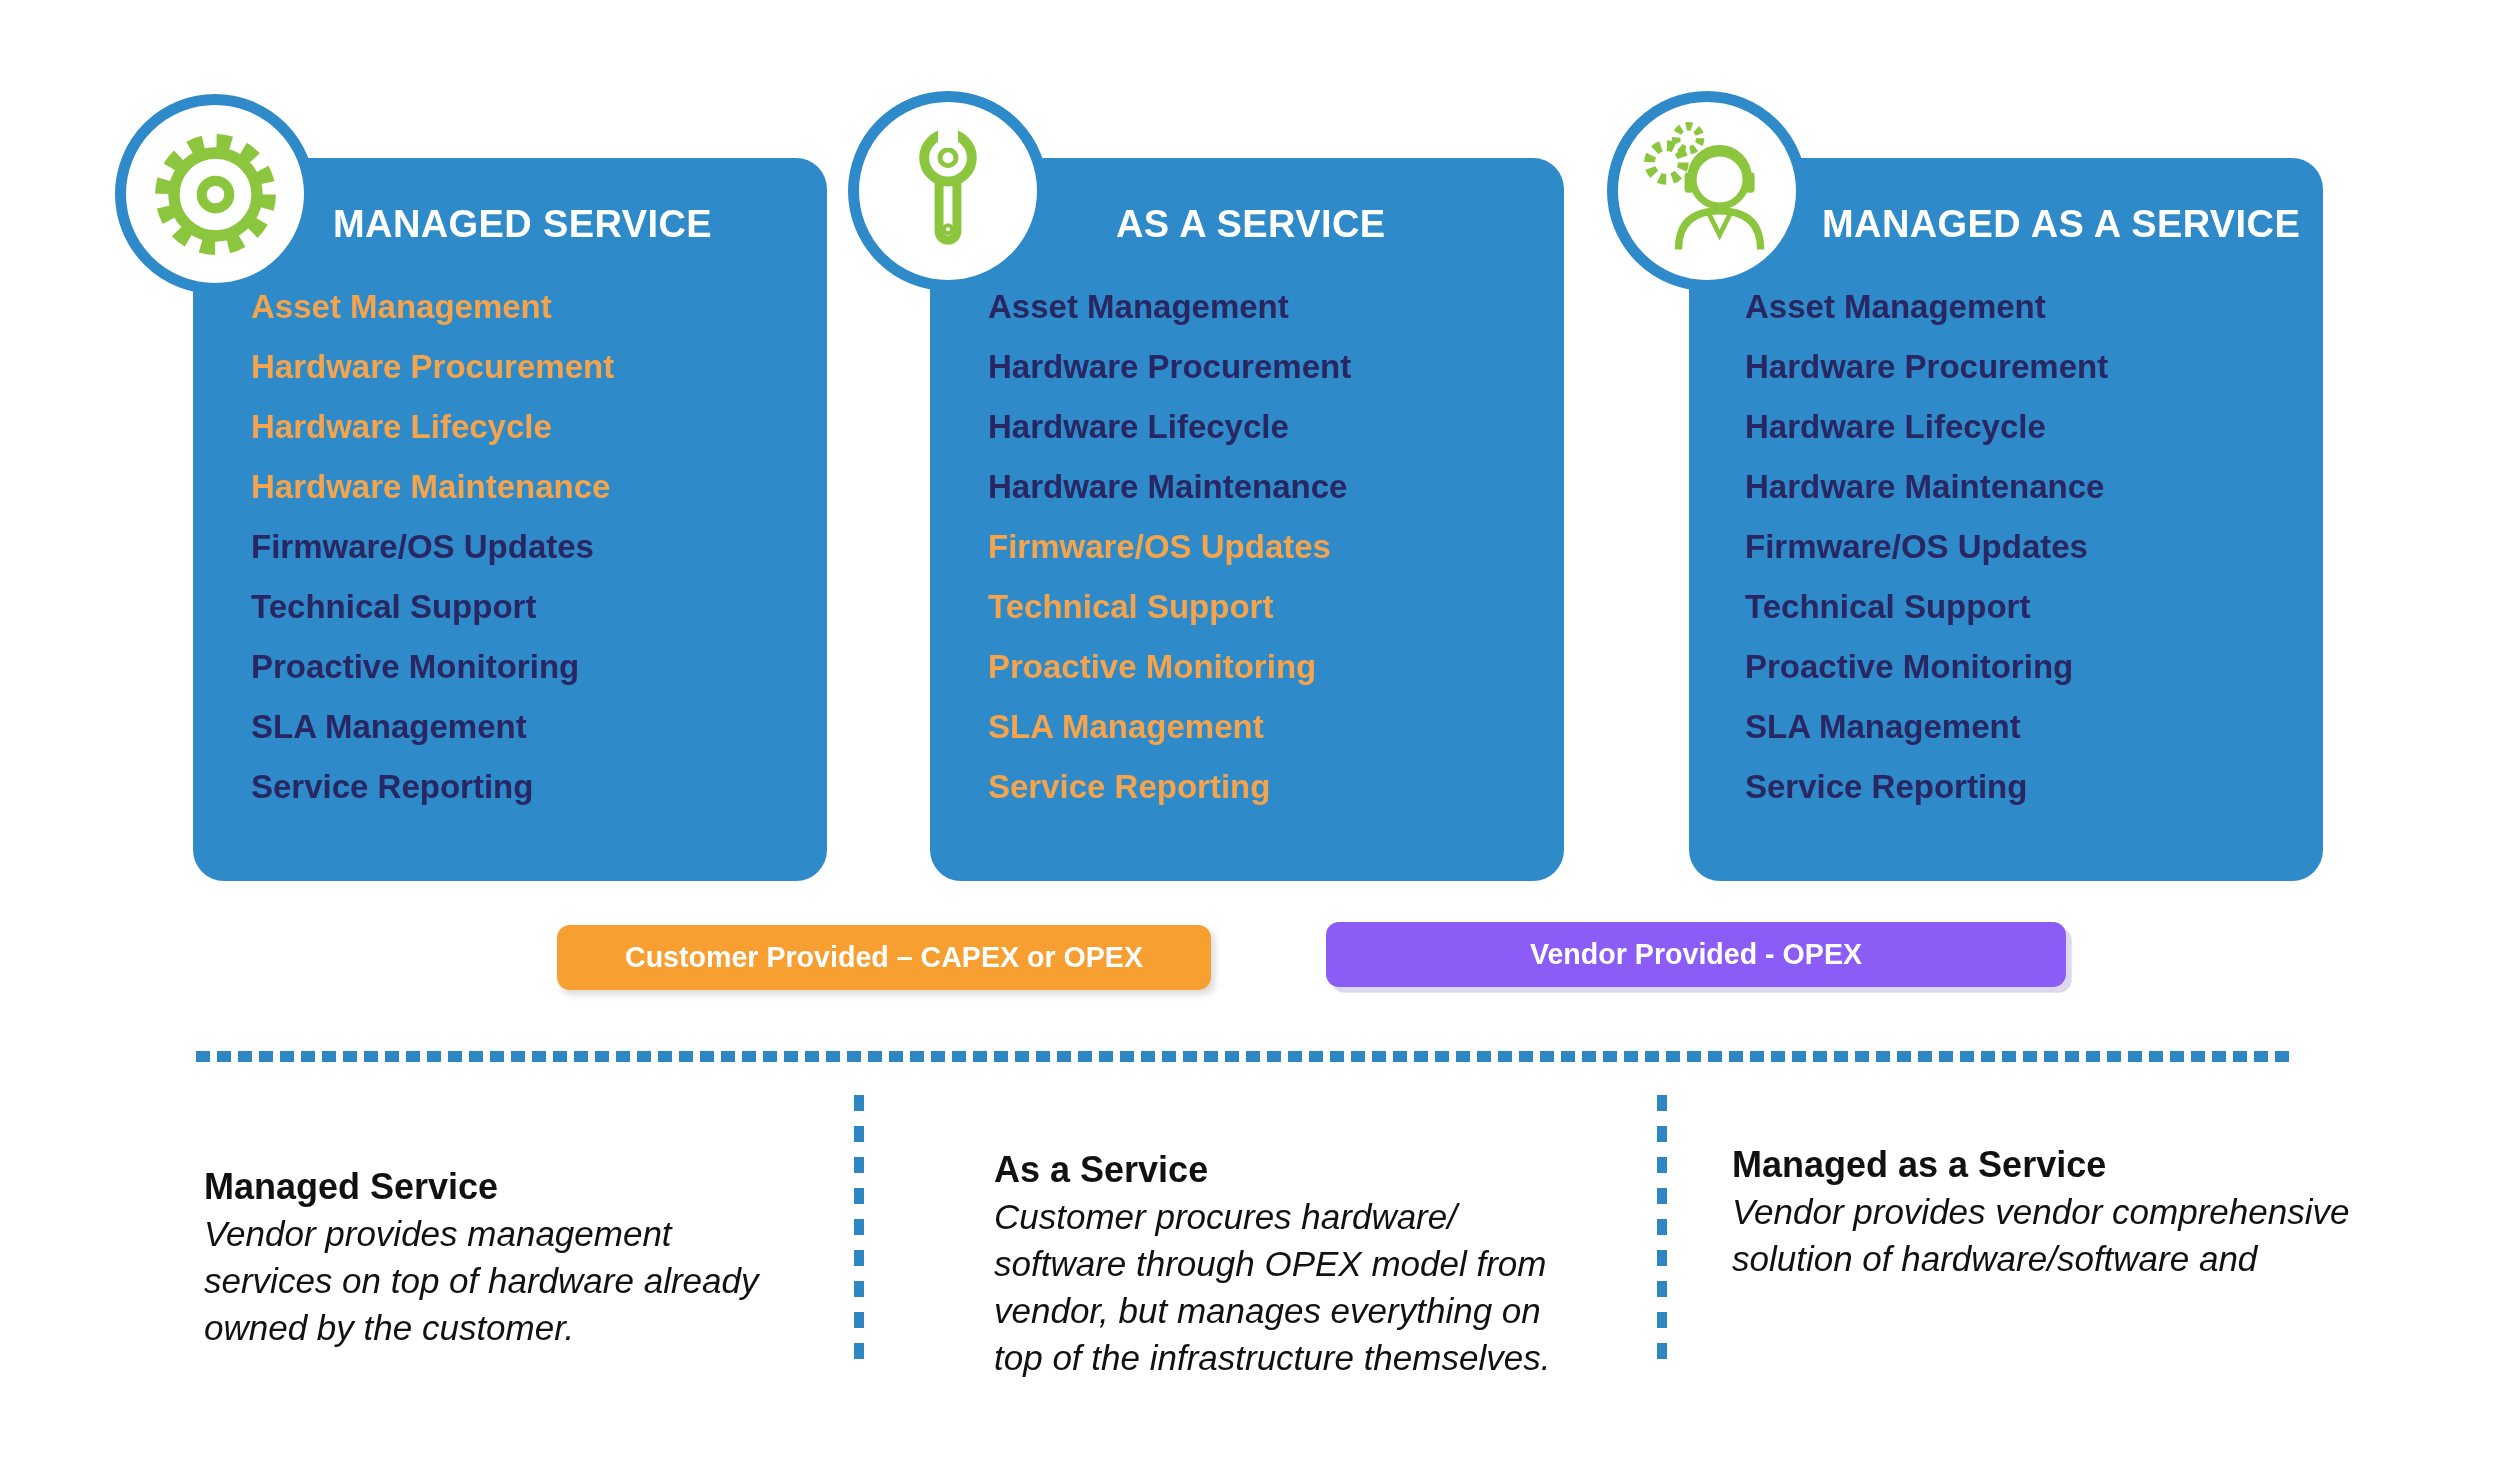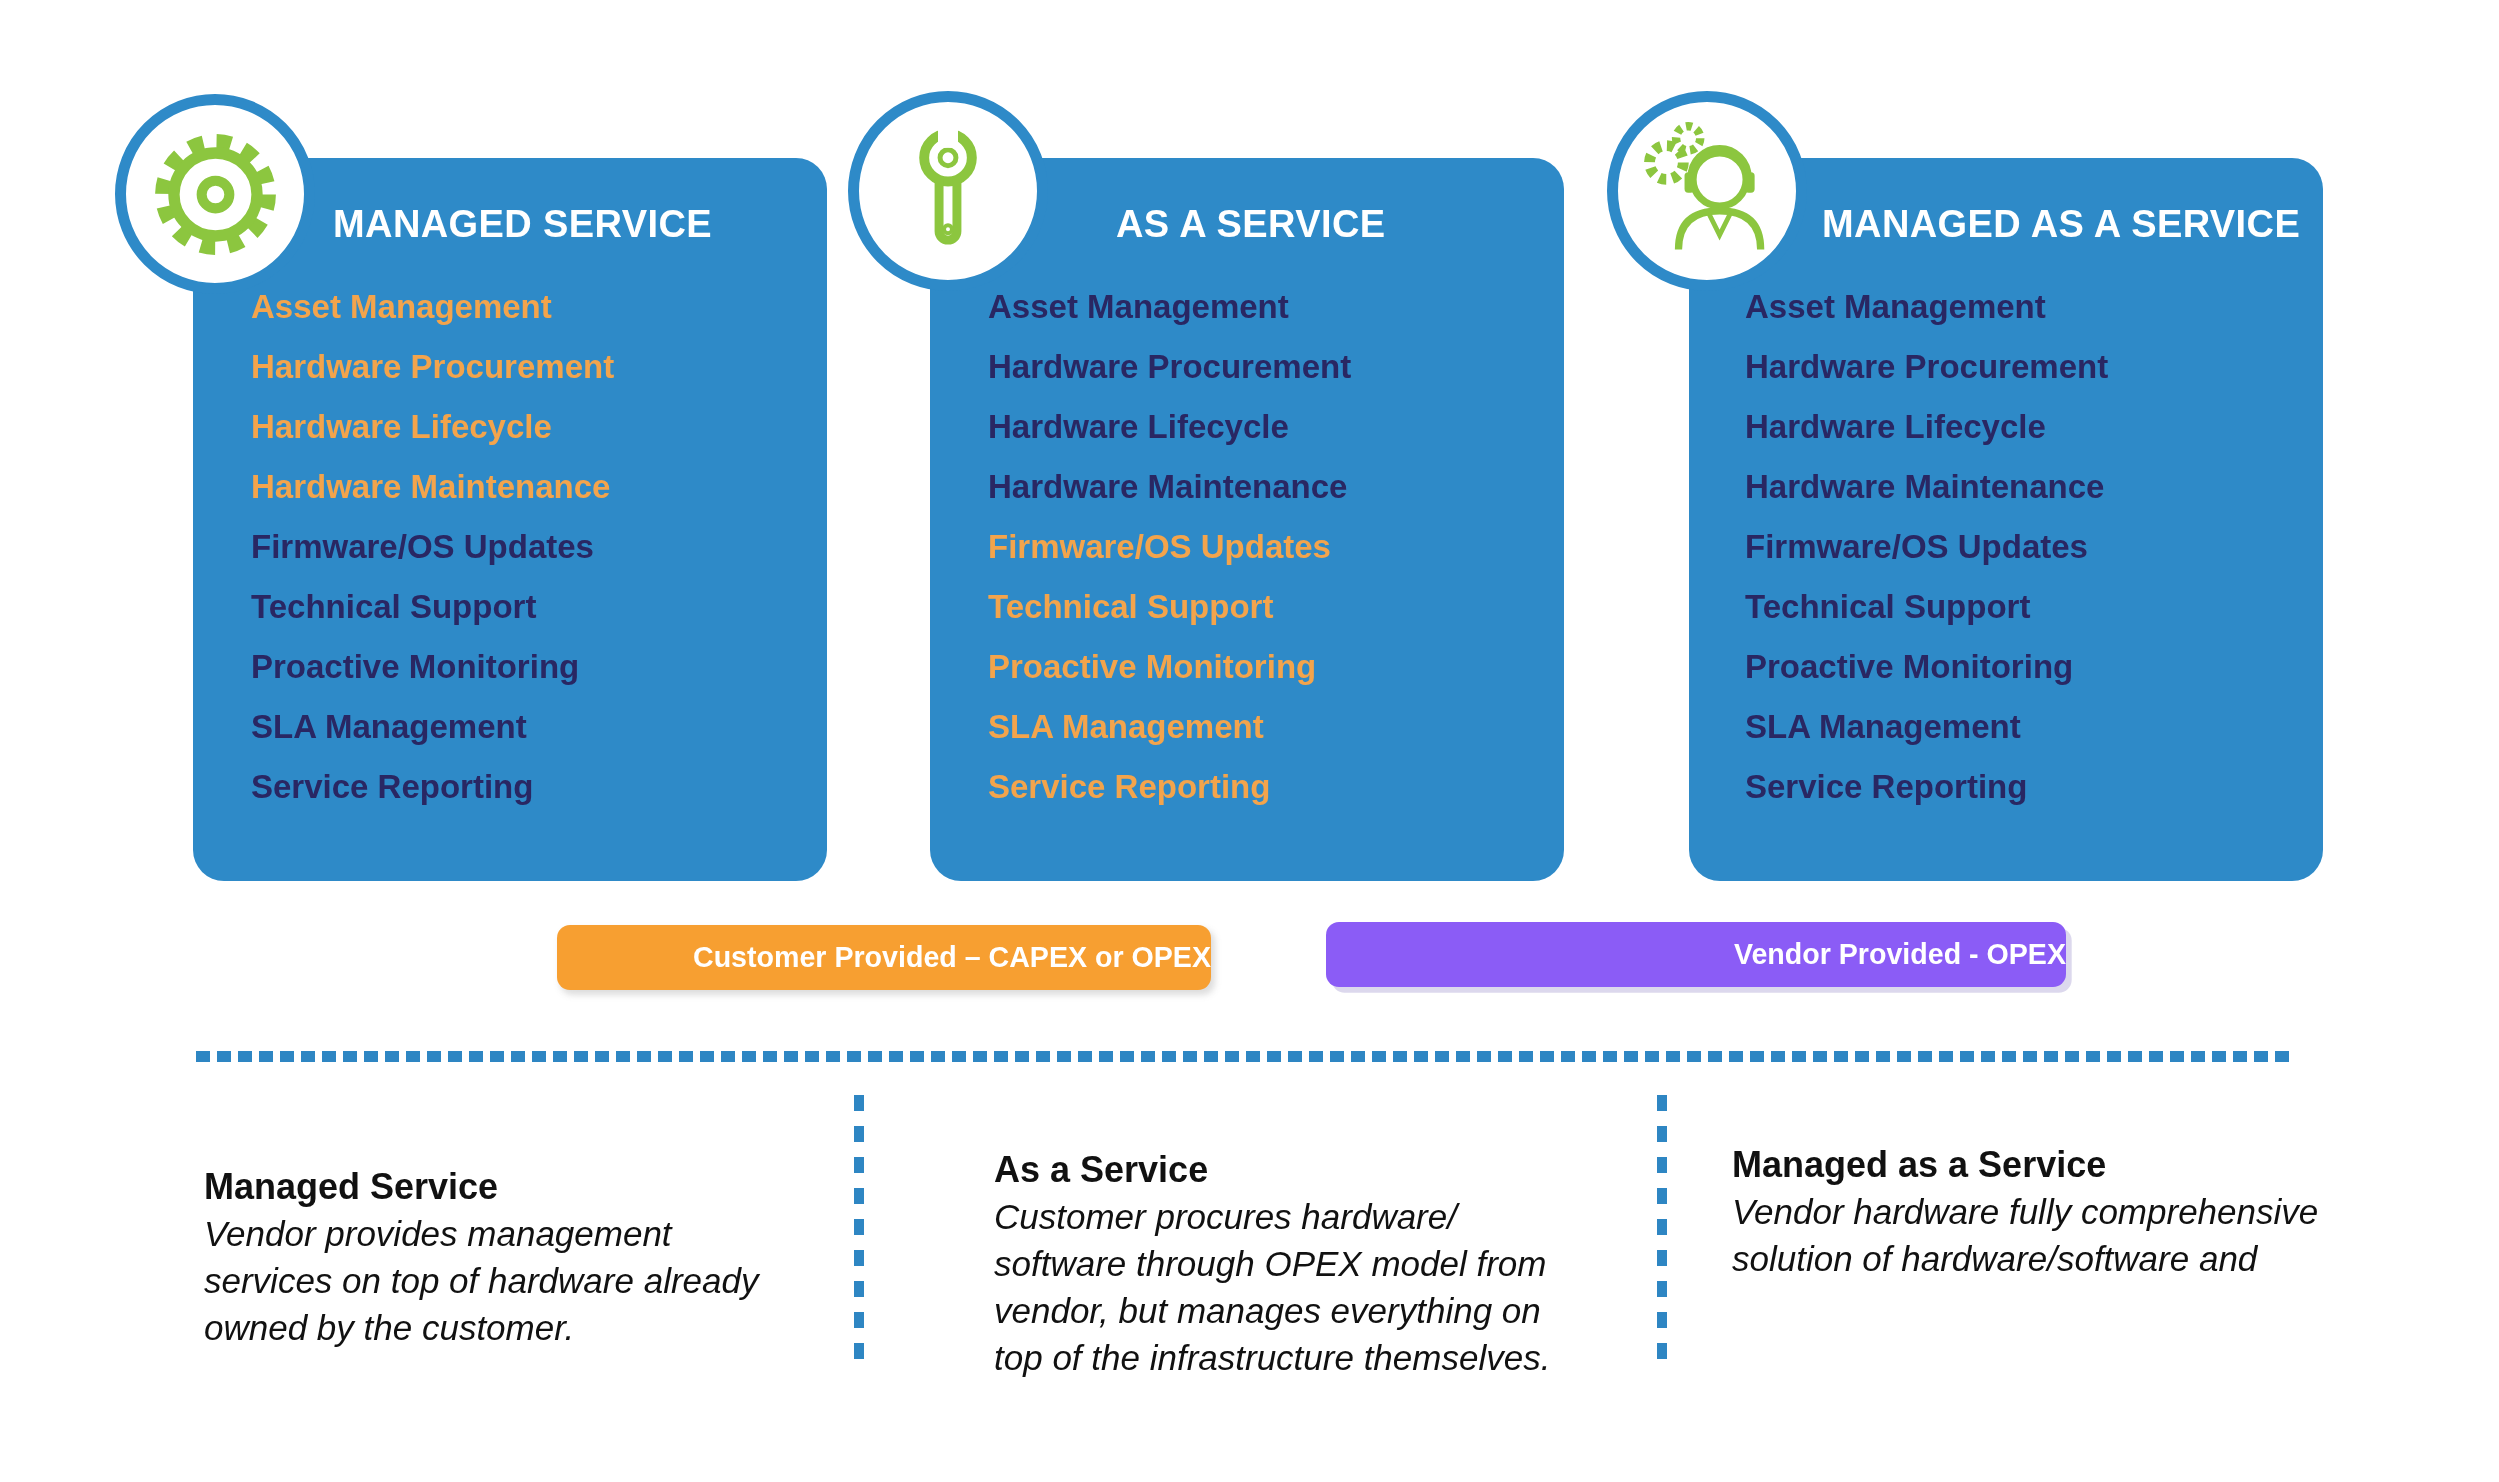--- a/index.html
+++ b/index.html
@@ -24,21 +24,21 @@
     position:absolute;margin:0;padding:0;list-style:none;top:277px;
   }
   ul.service-list li{
     height:60px;display:flex;align-items:center;
     font-size:33px;font-weight:bold;white-space:nowrap;
   }
   li.customer{color:#F3A44C;}
   li.vendor{color:#292763;}
   .chip{
     position:absolute;height:65px;border-radius:13px;
-    display:flex;align-items:center;justify-content:flex-end;
+    display:flex;align-items:center;justify-content:center;
     color:#ffffff;font-size:28.6px;font-weight:bold;white-space:nowrap;
   }
   .chip-customer{left:557px;top:925px;width:654px;background:#F79F31;
     box-shadow:3.3px 4.9px 6.5px rgba(120,120,120,0.25);}
   .chip-vendor{left:1326px;top:922px;width:740px;background:#8b5cf6;
     box-shadow:5.7px 5.7px 0 rgba(178,168,214,0.45);}
   .h-dashes{
     position:absolute;left:196px;top:1051px;width:2097px;height:10.6px;
     background:repeating-linear-gradient(90deg,#2E86C3 0 14px,transparent 14px 21px);
   }
@@ -154,18 +154,18 @@
   <div class="desc" style="left:994px;top:1146px;">
     <div class="desc-title">As a Service</div>
     <span class="desc-line">Customer procures hardware/</span>
     <span class="desc-line">software through OPEX model from</span>
     <span class="desc-line">vendor, but manages everything on</span>
     <span class="desc-line">top of the infrastructure themselves.</span>
   </div>
 
   <div class="desc" style="left:1732px;top:1141px;">
     <div class="desc-title">Managed as a Service</div>
-    <span class="desc-line">Vendor hardware fully comprehensive</span>
+    <span class="desc-line">Vendor provides vendor comprehensive</span>
     <span class="desc-line">solution of hardware/software and</span>
   </div>
 
 </div>
 
 
 </body></html>

